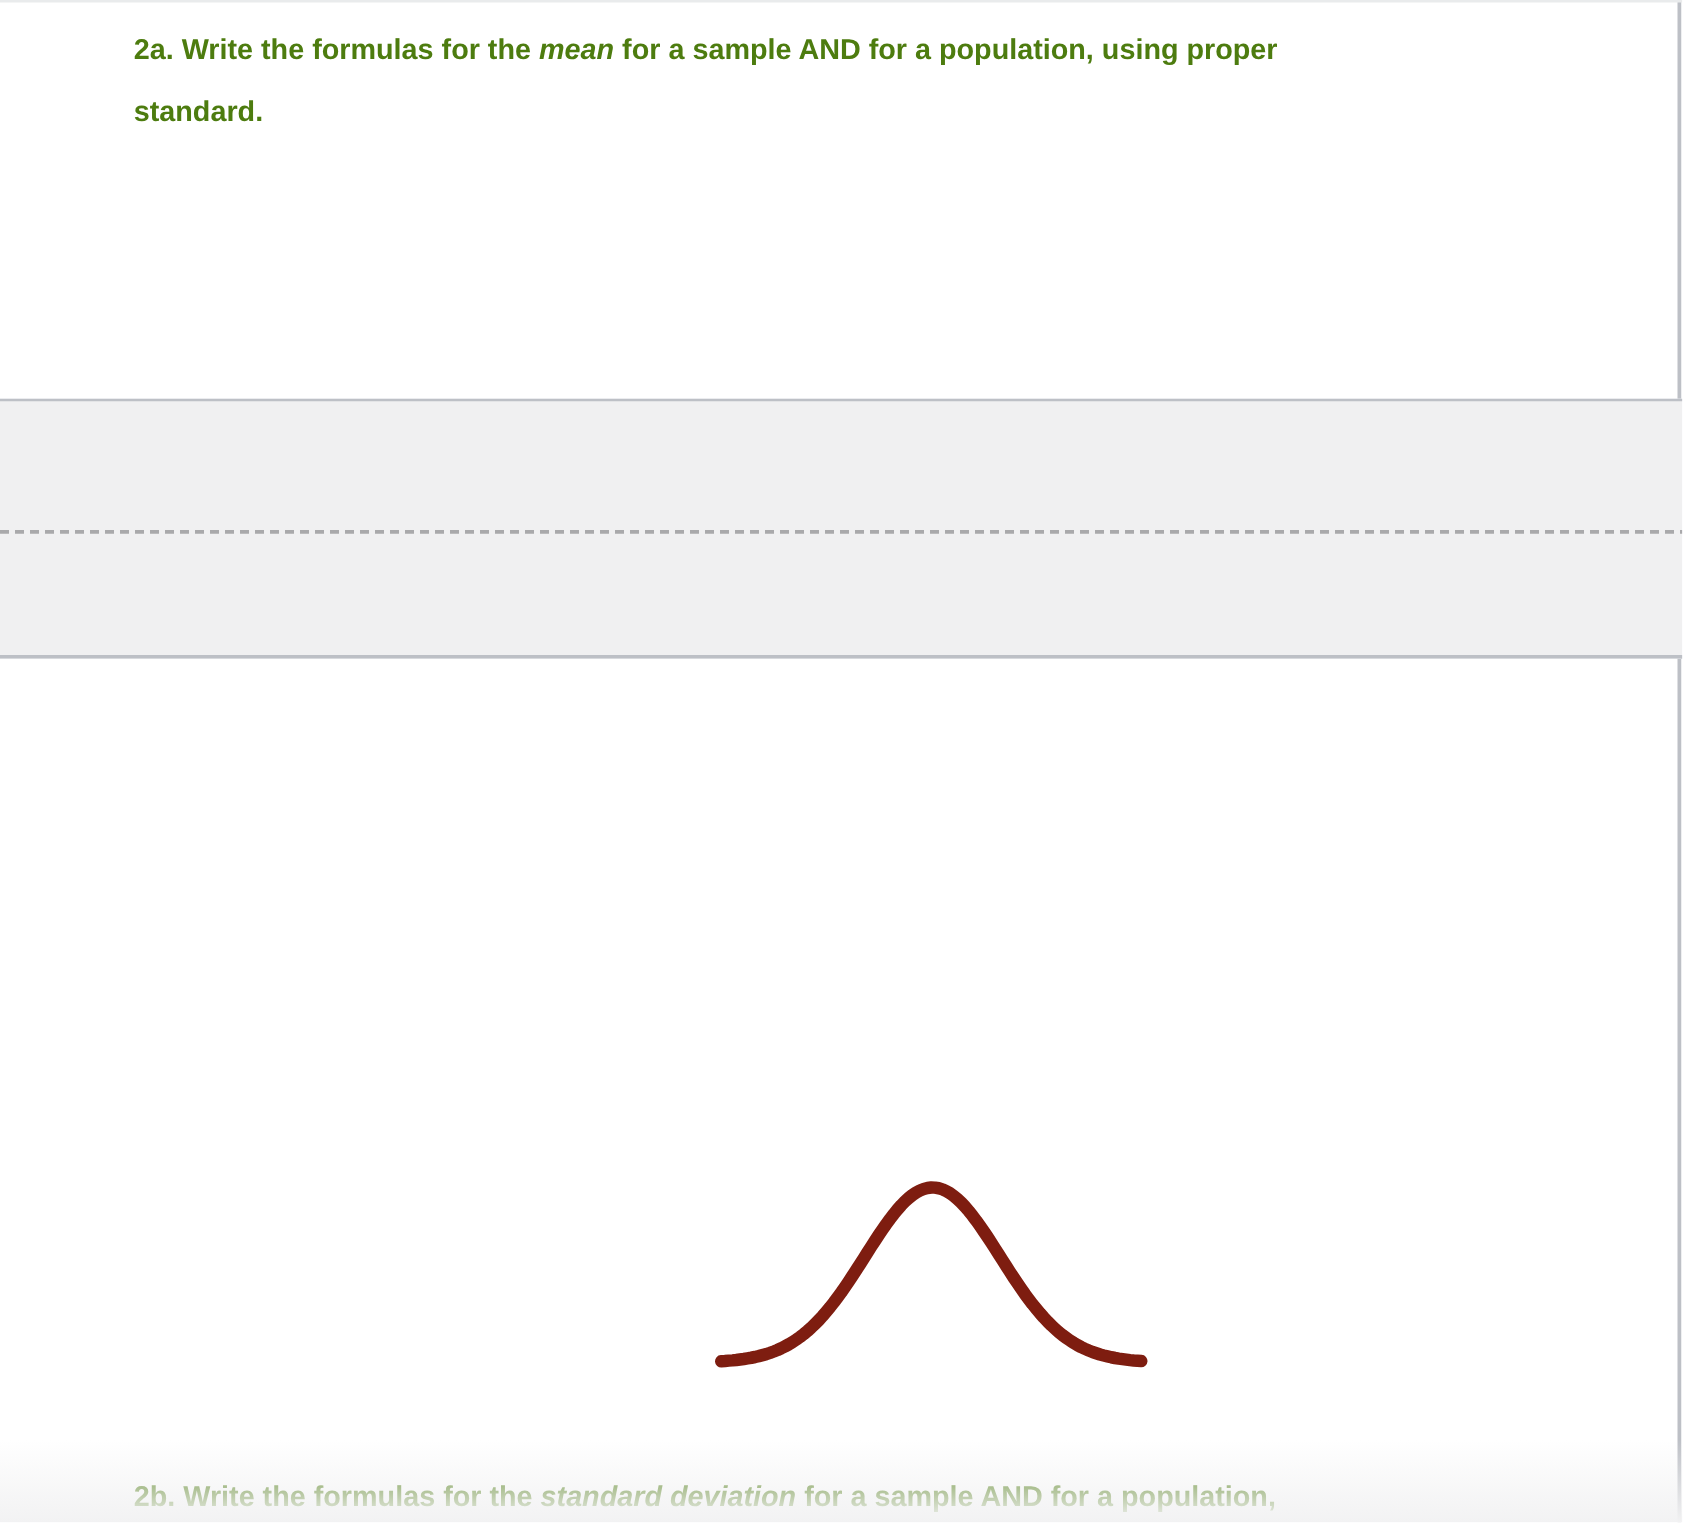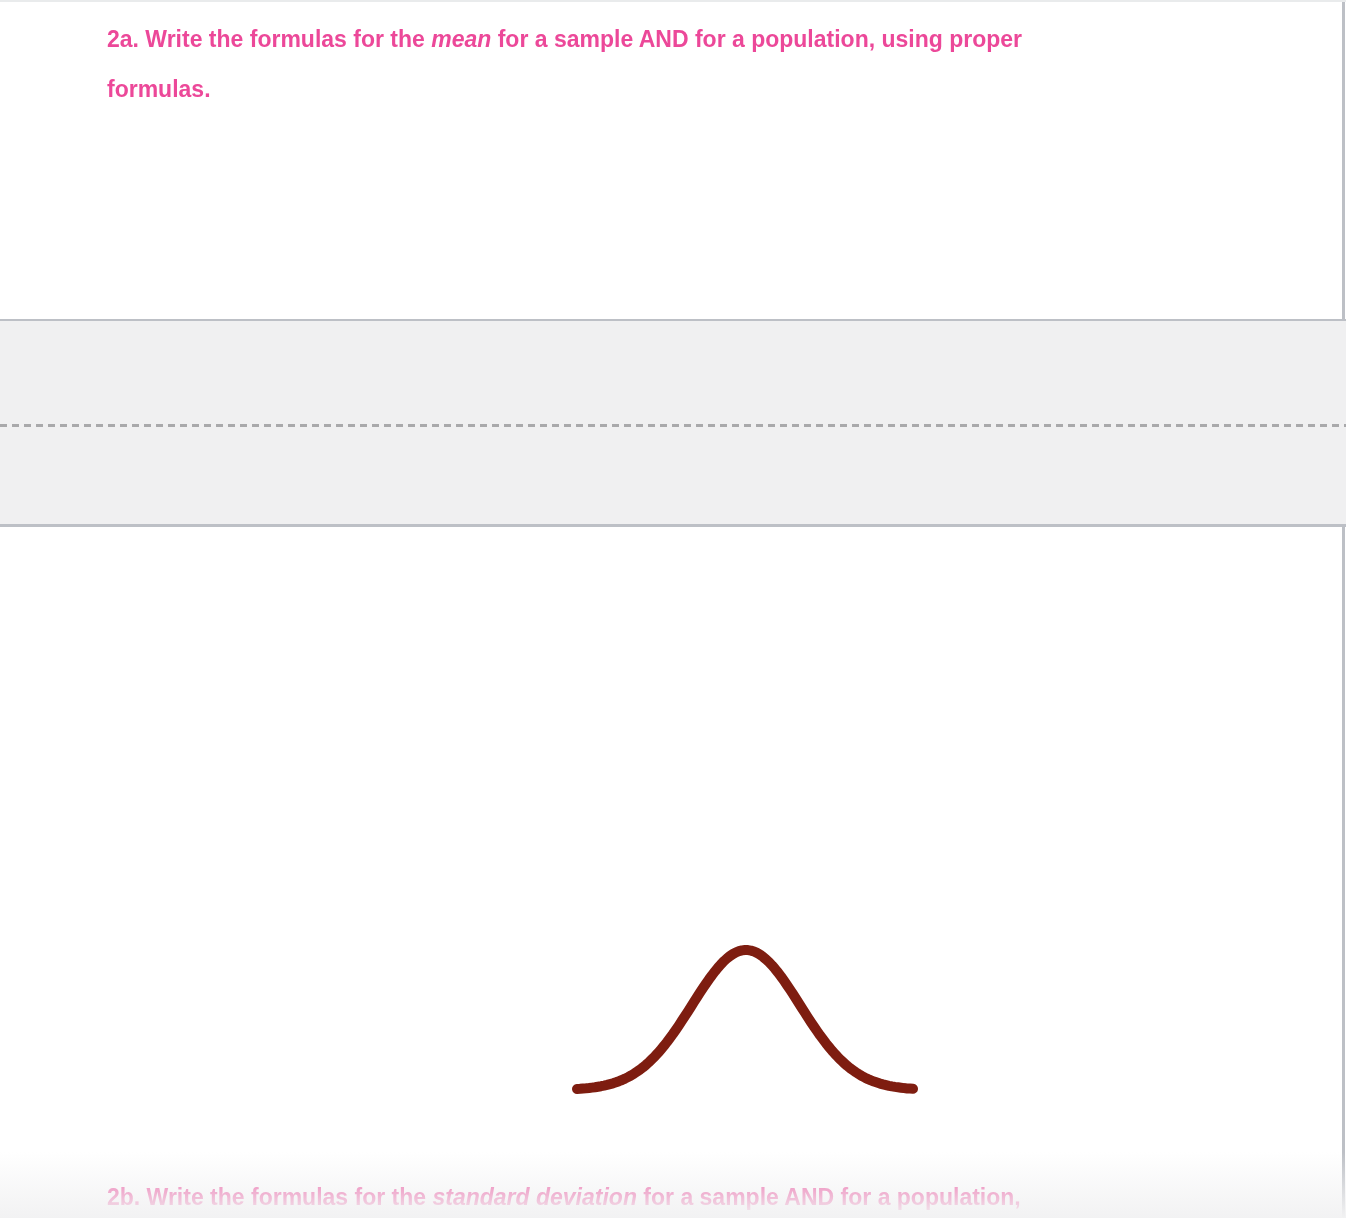--- a/index.html
+++ b/index.html
@@ -19,21 +19,21 @@
   #page-break-gap {
     position:absolute; top:319px; left:0; width:1346px; height:208px;
     background:var(--gap-bg);
     border-top:2px solid var(--border-color);
     border-bottom:3px solid var(--border-color);
   }
   #page-break-dashed-line {
     position:absolute; top:424px; left:0; width:1346px; height:3px;
     background:repeating-linear-gradient(90deg, var(--dash-color) 0 7px, transparent 7px 12px);
   }
-  .q { position:absolute; left:107px; font-size:23px; color:#ec4899; }
+  .q { position:absolute; left:107px; font-size:23px; color:#4d7c0f; }
   .q .line { white-space:pre; }
   .lh50 .line { line-height:50px; }
   .seg-b  { font-weight:700; }
   .seg-bi { font-weight:700; font-style:italic; }
   #question-2a { top:14px; }
   #question-2b { top:645px; }
   #bell-curve-sketch { position:absolute; left:564px; top:942px; width:356px; height:156px; }
   #bottom-fade {
     position:absolute; left:0; top:1152px; width:1346px; height:66px;
     background:linear-gradient(180deg, rgba(242,242,243,0) 0%, #f2f2f3 100%);
@@ -41,21 +41,21 @@
   }
 </style>
 </head>
 <body>
 
 <div id="screen">
 
   <div id="page-1" class="page">
     <div class="q lh50" id="question-2a">
         <div class="line"><span class="seg-b">2a. Write the formulas for the </span><span class="seg-bi">mean</span><span class="seg-b"> for a sample AND for a population, using proper</span></div>
-        <div class="line"><span class="seg-b">formulas.</span></div>
+        <div class="line"><span class="seg-b">standard.</span></div>
       </div>
   </div>
 
   <div id="top-hairline"></div>
 
   <div id="page-break-gap"></div>
   <div id="page-break-dashed-line"></div>
 
   <div id="page-2" class="page">
     <div class="q lh50" id="question-2b">

